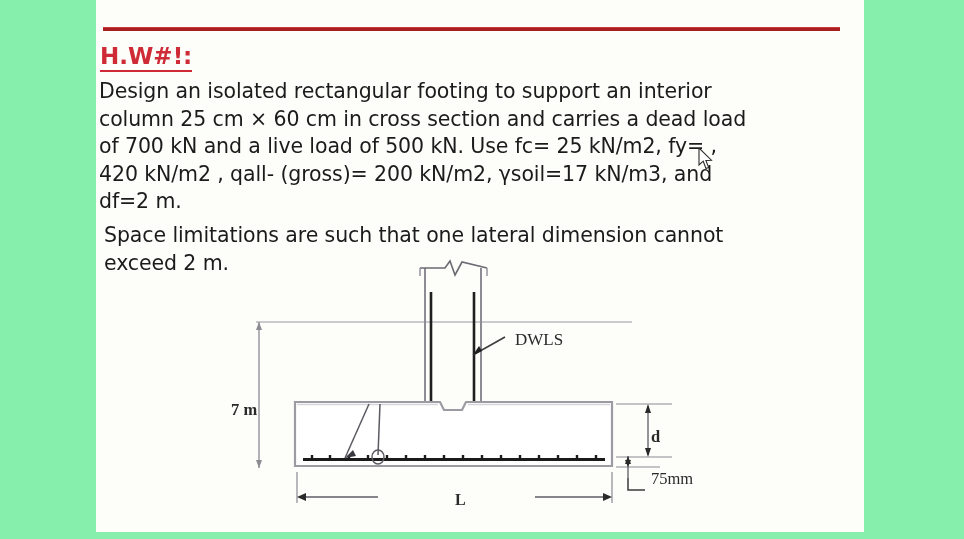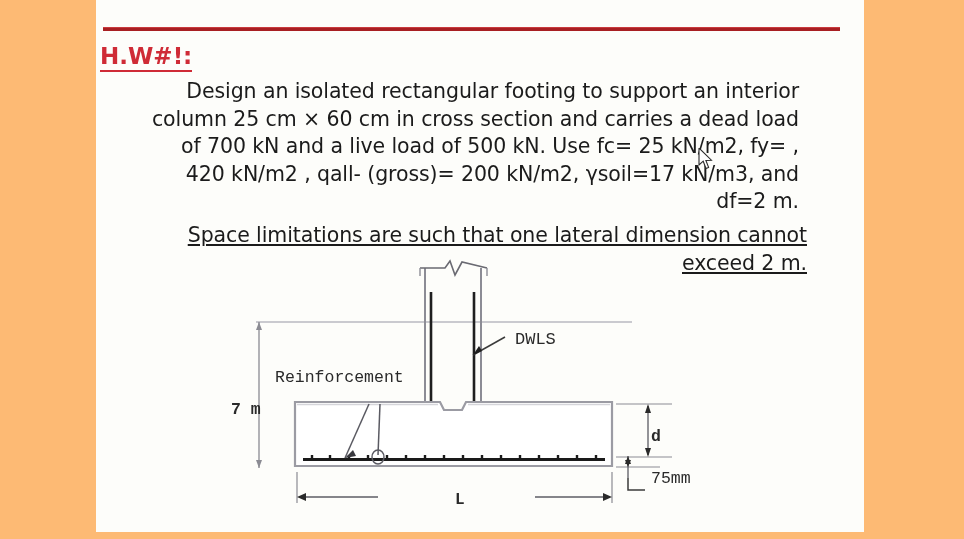--- a/index.html
+++ b/index.html
@@ -13,22 +13,21 @@
     overflow: hidden;
     font-family: "DejaVu Sans", sans-serif;
     position: relative;
   }
 
   #slide {
     position: absolute;
     left: 0; top: 0;
     width: 964px;
     height: 539px;
-    background: #fdba74;
-    text-align: right;
+    background: #86efac;
   }
 
   
   .content-panel {
     position: absolute;
     left: 96px;
     top: 0px;
     width: 768px;
     height: 532px;
     background: #fdfdfa;
@@ -68,46 +67,45 @@
     width: 700px;
     font-family: "DejaVu Sans", sans-serif;
     font-size: 20.5px;
     color: #1b1b1b;
     line-height: 27.5px;
     letter-spacing: -0.1px;
     white-space: pre-wrap;
   }
   .para2 {
     position: absolute;
-    left: 87px;
+    left: 104px;
     top: 222px;
     width: 720px;
     font-family: "DejaVu Sans", sans-serif;
     font-size: 20.5px;
     color: #1b1b1b;
     line-height: 27.5px;
     letter-spacing: -0.1px;
     white-space: pre-wrap;
-    text-decoration: underline;
   }
 
   
   .figure {
     position: absolute;
     left: 0px;
     top: 0px;
     width: 964px;
     height: 539px;
     pointer-events: none;
   }
 
   
   .fig-label {
     position: absolute;
-    font-family: Liberation Mono, monospace;
+    font-family: Liberation Serif, serif;
     color: #2a2a2a;
   }
   .lbl-reinf { left: 275px; top: 368px; font-size: 16.5px; }
   .lbl-dwls  { left: 515px; top: 330px; font-size: 17px; }
   .lbl-2m    { left: 231px; top: 400px; font-size: 16.5px; font-weight: 600;}
   .lbl-d     { left: 651px; top: 427px; font-size: 16.5px; font-weight: 600;}
   .lbl-75    { left: 651px; top: 469px; font-size: 16.5px; }
   .lbl-L     { left: 455px; top: 491px; font-size: 16px; font-weight: 600;}
 
   
@@ -206,21 +204,20 @@
     <path d="M 648 457 L 645 448 L 651 448 Z" fill="#2a2a2a"></path>
 
     <line x1="616" y1="467" x2="660" y2="467" stroke="#8b8b93" stroke-width="1.2"></line>
     <line x1="628" y1="456" x2="628" y2="478" stroke="#5c5c64" stroke-width="1.3"></line>
     <path d="M 628 456 L 625 464 L 631 464 Z" fill="#2a2a2a"></path>
     <path d="M 628 467 L 625 460 L 631 460 Z" fill="#2a2a2a"></path>
     <path d="M 628 478 L 628 490 L 645 490" fill="none" stroke="#3b3b3b" stroke-width="1.5"></path>
 
   </svg>
 
-  <div class="fig-label lbl-reinf">Reinforcement</div>
   <div class="fig-label lbl-dwls">DWLS</div>
   <div class="fig-label lbl-2m">7 m</div>
   <div class="fig-label lbl-d">d</div>
   <div class="fig-label lbl-75">75mm</div>
   <div class="fig-label lbl-L">L</div>
 
   <svg class="cursor" viewBox="0 0 16 22" style="left: 698px; top: 148px;">
     <path d="M 1 0 L 1 17 L 5.2 13.2 L 8 20.5 L 10.6 19.4 L 7.9 12.4 L 13.4 12.2 Z" fill="#ffffff" stroke="#2b2b2b" stroke-width="1.1"></path>
   </svg>
 

